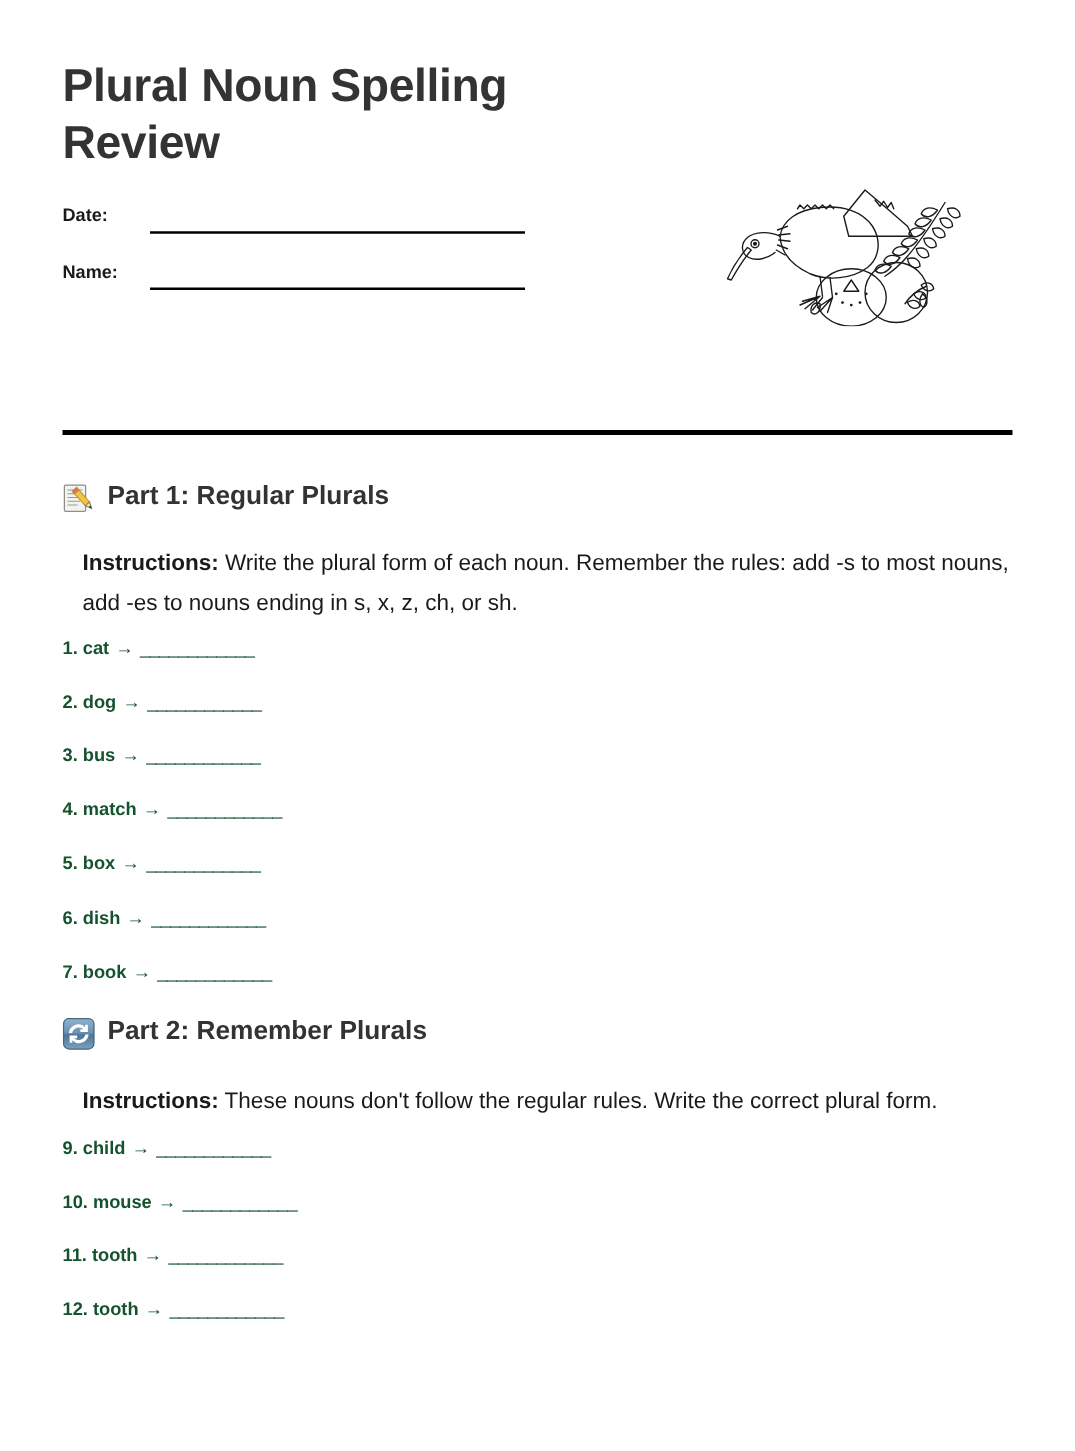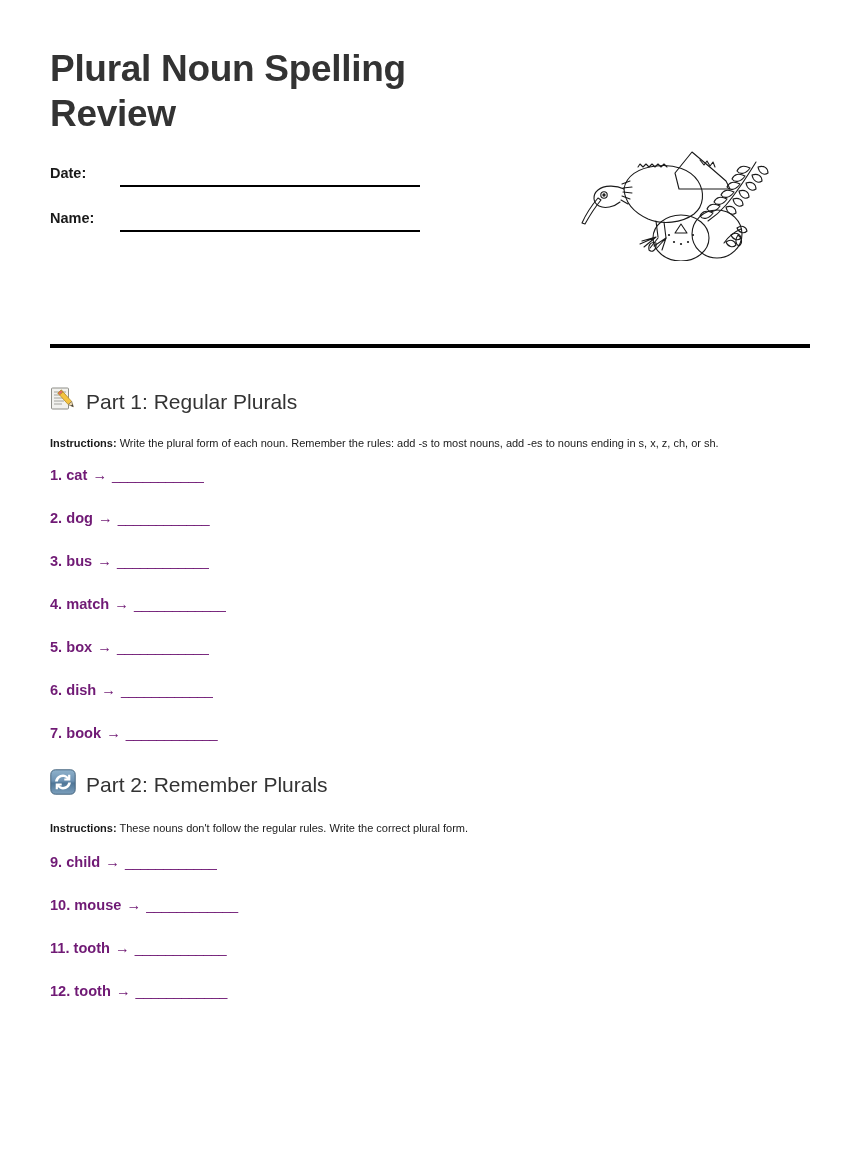--- a/index.html
+++ b/index.html
@@ -94,24 +94,24 @@
   
   .content {
     position: absolute;
     left: 50px;
     top: 386px;
     width: 762px;
   }
 
   .section-heading {
     display: flex;
-    align-items: flex-end;
+    align-items: flex-start;
     gap: 10px;
     font-size: 21px;
-    font-weight: normal;
+    font-weight: bold;
     color: #333333;
     margin: 0 0 22px 0;
   }
   .section-heading .heading-text { line-height: 1; }
 
   
   .icon-memo {
     width: 26px; height: 26px;
     flex: 0 0 26px;
     position: relative;
@@ -121,37 +121,37 @@
 
   
   .icon-refresh {
     width: 26px; height: 26px;
     flex: 0 0 26px;
     display: inline-block;
   }
   .icon-refresh svg { display:block; width:26px; height:26px; }
 
   .instructions {
-    font-size: 11px;
+    font-size: 18px;
     line-height: 1.78;
     color: #1a1a1a;
-    margin: 0 0 14px 0;
+    margin: 0 0 14px 16px;
     max-width: 745px;
   }
   .instructions .instr-label { font-weight: bold; }
 
   .item-list {
     list-style: none;
     margin: 0;
     padding: 0;
   }
   .item-row {
     font-size: 14.6px;
     font-weight: bold;
-    color: #701a75;
+    color: #14532d;
     line-height: 1;
     margin: 0 0 28.5px 0;
     white-space: nowrap;
   }
   .item-row .arrow { font-weight: normal; padding: 0 1px; }
   .item-row .blank {
     font-weight: normal;
     letter-spacing: -0.5px;
   }
 

